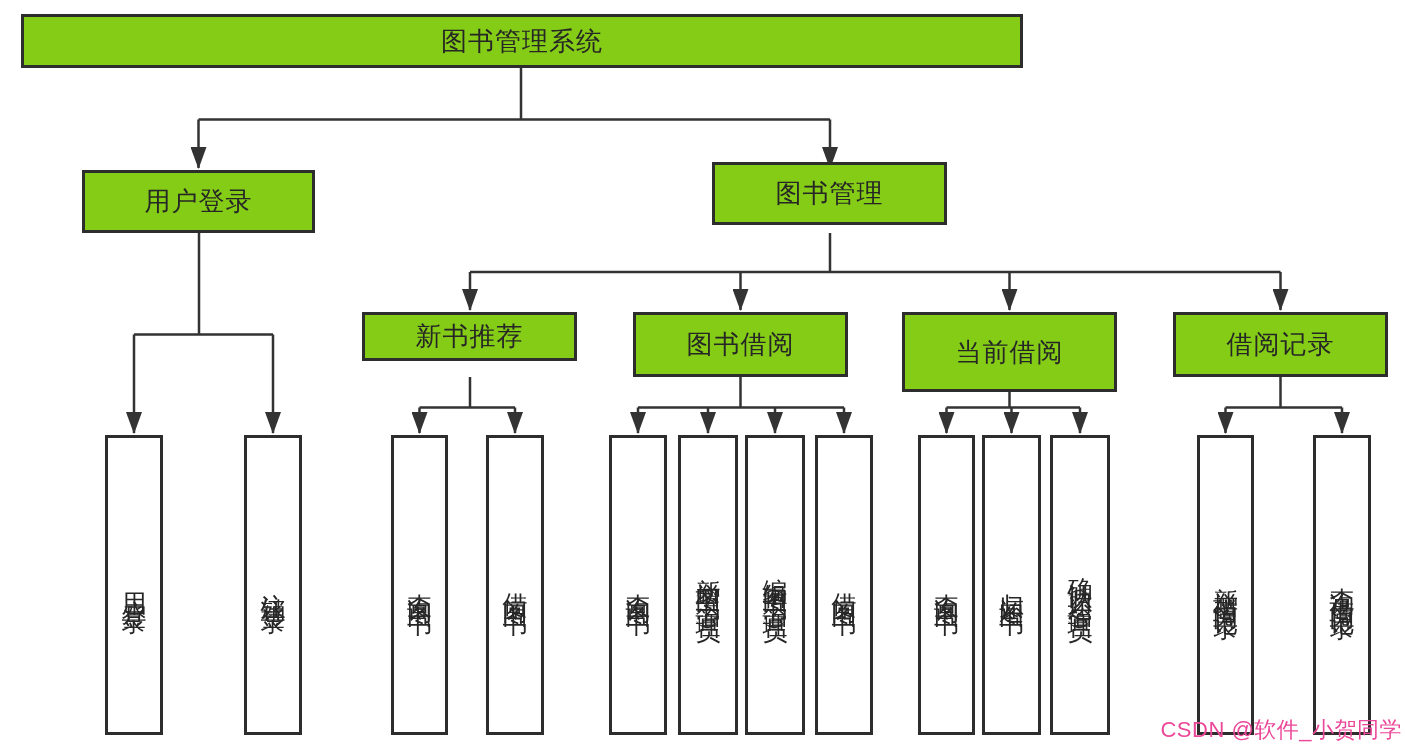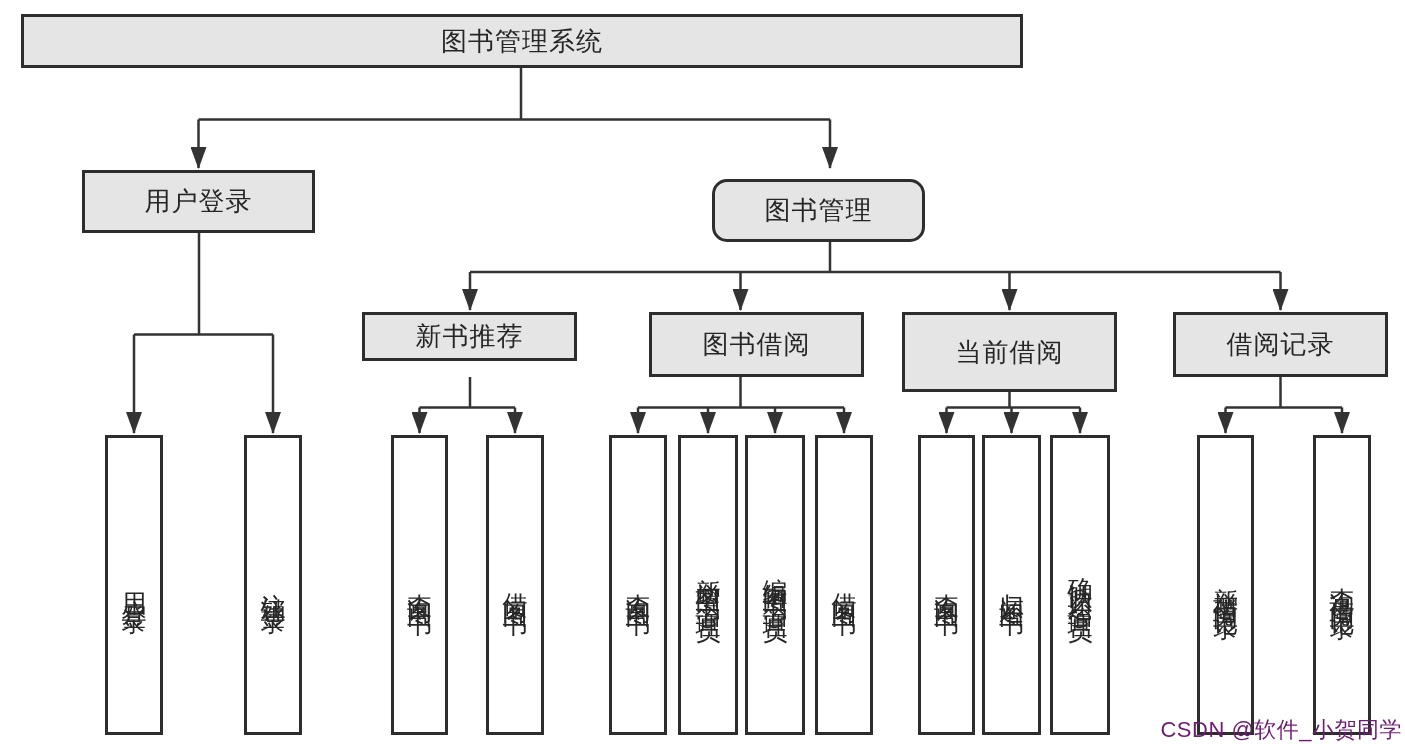--- a/index.html
+++ b/index.html
@@ -17,21 +17,21 @@
   }
   .connectors {
     position: absolute;
     left: 0; top: 0;
     width: 1405px; height: 747px;
     pointer-events: none;
   }
   .node {
     position: absolute;
     box-sizing: border-box;
-    background: #e5e5e5;
+    background: #84cc16;
     border: 3px solid #2d2d2d;
     display: flex;
     align-items: center;
     justify-content: center;
     font-size: 26px;
     letter-spacing: 1px;
     color: #262626;
     white-space: nowrap;
     z-index: 2;
   }
@@ -53,21 +53,21 @@
     line-height: 1;
     letter-spacing: 6px;
     color: #262626;
   }
   .watermark {
     position: absolute;
     right: 3px;
     top: 715px;
     font-size: 22px;
     letter-spacing: 0.5px;
-    color: #701a75;
+    color: #ec4899;
     white-space: nowrap;
     z-index: 5;
   }
 </style>
 </head>
 <body>
 
 <div class="stage">
 
   <svg class="connectors" viewBox="0 0 1405 747" xmlns="http://www.w3.org/2000/svg" aria-hidden="true">
@@ -110,28 +110,28 @@
     </g>
   </svg>
 
   <div class="node title" style="left:21px; top:14px; width:1002px; height:54px;">
     <span>图书管理系统</span>
   </div>
 
   <div class="node" style="left:82px; top:170px; width:233px; height:63px;">
     <span>用户登录</span>
   </div>
-  <div class="node" style="left:712px; top:179px; width:213px; height:63px;border-radius:15px;">
+  <div class="node" style="left:712px; top:162px; width:235px; height:63px;">
     <span>图书管理</span>
   </div>
 
   <div class="node" style="left:362px; top:312px; width:215px; height:49px;">
     <span>新书推荐</span>
   </div>
-  <div class="node" style="left:633px; top:312px; width:215px; height:65px;margin-left:16px;">
+  <div class="node" style="left:633px; top:312px; width:215px; height:65px;">
     <span>图书借阅</span>
   </div>
   <div class="node" style="left:902px; top:312px; width:215px; height:80px;">
     <span>当前借阅</span>
   </div>
   <div class="node" style="left:1173px; top:312px; width:215px; height:65px;">
     <span>借阅记录</span>
   </div>
 
   <div class="leaf" style="left:105px; top:435px; width:58px; height:300px;">

